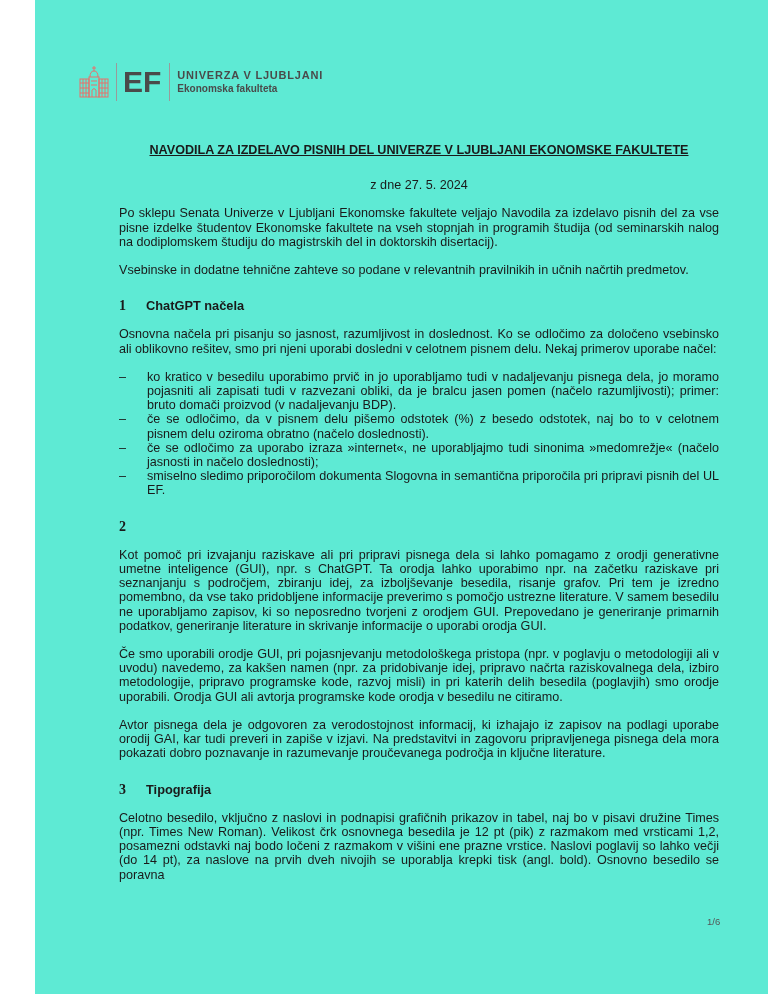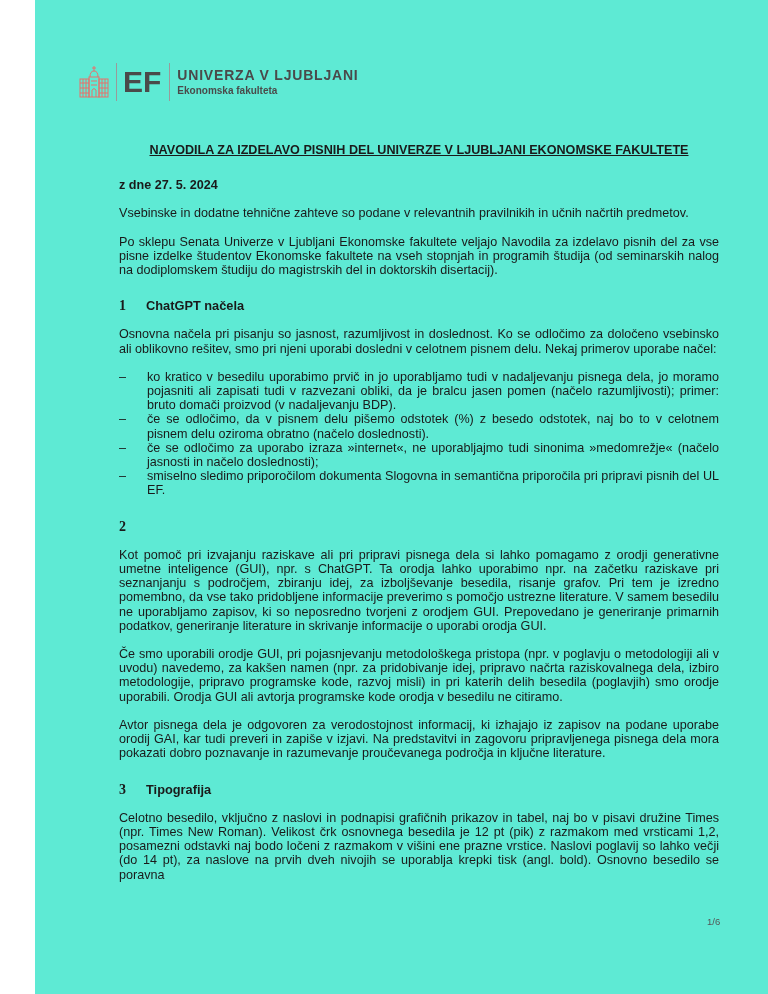--- a/index.html
+++ b/index.html
@@ -5,26 +5,26 @@
   html, body { margin: 0; padding: 0; background: #ffffff; }
   body { width: 768px; height: 994px; position: relative; overflow: hidden; font-family: "Liberation Sans", sans-serif; color: #1a1a1a; }
   .page { position: absolute; left: 0; top: 0; width: 768px; height: 994px; background: #5eead4; margin-left: 35px; }
 
   .logo { position: absolute; left: 44px; top: 62px; height: 40px; display: flex; align-items: center; }
   .logo-building { width: 30px; height: 34px; }
   .logo-sep { width: 1px; height: 38px; background: #9a9a9a; margin: 0 6px 0 7px; }
   .logo-ef { font-family: "Liberation Sans", sans-serif; font-weight: bold; font-size: 30px; color: #4a4a4a; letter-spacing: 0px; line-height: 1; }
   .logo-sep2 { width: 1px; height: 38px; background: #9a9a9a; margin: 0 7px 0 8px; }
   .logo-text { display: flex; flex-direction: column; line-height: 1.25; }
-  .logo-uni { font-size: 14px; font-weight: bold; color: #4a4a4a; letter-spacing: 0.8px; }
+  .logo-uni { font-size: 11px; font-weight: bold; color: #4a4a4a; letter-spacing: 0.8px; }
   .logo-fac { font-size: 10px; font-weight: bold; color: #4a4a4a; }
 
   .content { position: absolute; left: 84px; top: 143px; width: 600px; font-size: 12.6px; line-height: 14.2px; }
   .title { text-align: center; font-weight: bold; font-size: 12.6px; margin: 0; text-decoration: underline; }
-  .date { text-align: left; margin: 21px 0 0 0; font-weight: bold; }
+  .date { text-align: center; margin: 21px 0 0 0; }
   p { margin: 0; text-align: justify; }
   .p-gap { margin-top: 14px; }
   .left { text-align: left; }
 
   h2 { margin: 0; font-size: 12.8px; font-weight: bold; display: flex; align-items: baseline; }
   h2 .num { font-family: "Liberation Serif", serif; font-size: 14px; width: 27px; }
   .h-gap { margin-top: 22px; margin-bottom: 14px; }
 
   ul.dash { list-style: none; margin: 14px 0 0 0; padding: 0; }
   ul.dash li { position: relative; padding-left: 28px; text-align: justify; }
@@ -67,22 +67,22 @@
     <div class="logo-text">
       <span class="logo-uni">UNIVERZA V LJUBLJANI</span>
       <span class="logo-fac">Ekonomska fakulteta</span>
     </div>
   </div>
 
   <div class="content">
     <p class="title">NAVODILA ZA IZDELAVO PISNIH DEL UNIVERZE V LJUBLJANI EKONOMSKE FAKULTETE</p>
     <p class="date">z dne 27. 5. 2024</p>
 
+    <p class="p-gap">Po sklepu Senata Univerze v Ljubljani Ekonomske fakultete veljajo Navodila za izdelavo pisnih del za vse pisne izdelke študentov Ekonomske fakultete na vseh stopnjah in programih študija (od seminarskih nalog na dodiplomskem študiju do magistrskih del in doktorskih disertacij).</p>
     <p class="p-gap left">Vsebinske in dodatne tehnične zahteve so podane v relevantnih pravilnikih in učnih načrtih predmetov.</p>
-    <p class="p-gap">Po sklepu Senata Univerze v Ljubljani Ekonomske fakultete veljajo Navodila za izdelavo pisnih del za vse pisne izdelke študentov Ekonomske fakultete na vseh stopnjah in programih študija (od seminarskih nalog na dodiplomskem študiju do magistrskih del in doktorskih disertacij).</p>
 
     <h2 class="h-gap">
       <span class="num">1</span>
       <span>ChatGPT načela</span>
     </h2>
     <p>Osnovna načela pri pisanju so jasnost, razumljivost in doslednost. Ko se odločimo za določeno vsebinsko ali oblikovno rešitev, smo pri njeni uporabi dosledni v celotnem pisnem delu. Nekaj primerov uporabe načel:</p>
 
     <ul class="dash">
       <li>
         <span class="dash-mark">–</span>
@@ -101,21 +101,21 @@
         <span>smiselno sledimo priporočilom dokumenta Slogovna in semantična priporočila pri pripravi pisnih del UL EF.</span>
       </li>
     </ul>
 
 
     <h2 class="h-gap">
       <span class="num">2</span>
     </h2>
     <p>Kot pomoč pri izvajanju raziskave ali pri pripravi pisnega dela si lahko pomagamo z orodji generativne umetne inteligence (GUI), npr. s ChatGPT. Ta orodja lahko uporabimo npr. na začetku raziskave pri seznanjanju s področjem, zbiranju idej, za izboljševanje besedila, risanje grafov. Pri tem je izredno pomembno, da vse tako pridobljene informacije preverimo s pomočjo ustrezne literature. V samem besedilu ne uporabljamo zapisov, ki so neposredno tvorjeni z orodjem GUI. Prepovedano je generiranje primarnih podatkov, generiranje literature in skrivanje informacije o uporabi orodja GUI.</p>
     <p class="p-gap">Če smo uporabili orodje GUI, pri pojasnjevanju metodološkega pristopa (npr. v poglavju o metodologiji ali v uvodu) navedemo, za kakšen namen (npr. za pridobivanje idej, pripravo načrta raziskovalnega dela, izbiro metodologije, pripravo programske kode, razvoj misli) in pri katerih delih besedila (poglavjih) smo orodje uporabili. Orodja GUI ali avtorja programske kode orodja v besedilu ne citiramo.</p>
-    <p class="p-gap">Avtor pisnega dela je odgovoren za verodostojnost informacij, ki izhajajo iz zapisov na podane uporabe orodij GAI, kar tudi preveri in zapiše v izjavi. Na predstavitvi in zagovoru pripravljenega pisnega dela mora pokazati dobro poznavanje in razumevanje proučevanega področja in ključne literature.</p>
+    <p class="p-gap">Avtor pisnega dela je odgovoren za verodostojnost informacij, ki izhajajo iz zapisov na podlagi uporabe orodij GAI, kar tudi preveri in zapiše v izjavi. Na predstavitvi in zagovoru pripravljenega pisnega dela mora pokazati dobro poznavanje in razumevanje proučevanega področja in ključne literature.</p>
 
     <h2 class="h-gap">
       <span class="num">3</span>
       <span>Tipografija</span>
     </h2>
     <p>Celotno besedilo, vključno z naslovi in podnapisi grafičnih prikazov in tabel, naj bo v pisavi družine Times (npr. Times New Roman). Velikost črk osnovnega besedila je 12 pt (pik) z razmakom med vrsticami 1,2, posamezni odstavki naj bodo ločeni z razmakom v višini ene prazne vrstice. Naslovi poglavij so lahko večji (do 14 pt), za naslove na prvih dveh nivojih se uporablja krepki tisk (angl. bold). Osnovno besedilo se poravna</p>
   </div>
 
   <div class="pagenum">1/6</div>
 </div>

